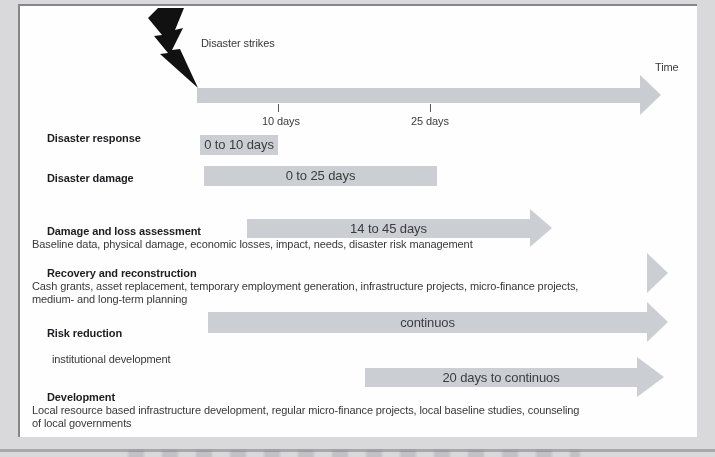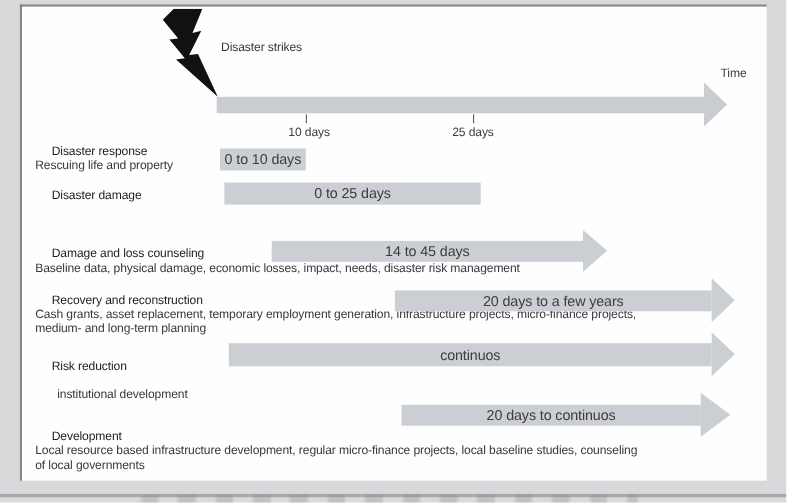--- a/index.html
+++ b/index.html
@@ -12,21 +12,21 @@
   }
   .panel{
     position:absolute;left:18px;top:4px;
     width:679px;height:433px;
     background:#fefefe;
     border-top:2px solid #85858b;
     border-left:2px solid #85858b;
     box-sizing:border-box;
   }
   .txt{position:absolute;color:#38383a;font-size:11px;line-height:13px;white-space:nowrap;letter-spacing:-0.1px;}
-  .bold{font-weight:normal;color:#1d1d1f;padding-left:15px;}
+  .bold{font-weight:bold;color:#1d1d1f;padding-left:15px;}
   .bar{
     position:absolute;height:20px;background:#cbcfd3;
     color:#3c3c3e;font-size:13px;text-align:center;line-height:20px;
     letter-spacing:-0.1px;
   }
   .arrow-head{position:absolute;width:0;height:0;}
   .tick{position:absolute;width:1px;height:8px;background:#57575b;}
   .tick-label{position:absolute;width:60px;text-align:center;color:#3c3c3e;font-size:11px;}
   .timeline-body{position:absolute;background:#c9cdd1;}
   .watermark{
@@ -53,35 +53,33 @@
 
   <div class="timeline-body" style="left:197px;top:88px;width:443px;height:15px;"></div>
   <div class="arrow-head" style="left:640px;top:75px;border-top:20px solid transparent;border-bottom:20px solid transparent;border-left:21px solid #c9cdd1;"></div>
 
   <div class="tick" style="left:278px;top:104px;"></div>
   <div class="tick-label txt" style="left:251px;top:115px;">10 days</div>
   <div class="tick" style="left:430px;top:104px;"></div>
   <div class="tick-label txt" style="left:400px;top:115px;">25 days</div>
 
   <div class="txt bold" style="left:32px;top:132px;">Disaster response</div>
-  <div class="txt" style="left:32px;top:145px;">Rescuing life and property</div>
   <div class="bar" style="left:200px;top:135px;width:78px;">0 to 10 days</div>
 
   <div class="txt bold" style="left:32px;top:172px;">Disaster damage</div>
   <div class="bar" style="left:204px;top:166px;width:233px;">0 to 25 days</div>
 
-  <div class="txt bold" style="left:32px;top:225px;">Damage and loss counseling</div>
+  <div class="txt bold" style="left:32px;top:225px;">Damage and loss assessment</div>
   <div class="txt" style="left:32px;top:238px;">Baseline data, physical damage, economic losses, impact, needs, disaster risk management</div>
   <div class="bar" style="left:247px;top:219px;width:283px;height:19px;line-height:19px;">14 to 45 days</div>
   <div class="arrow-head" style="left:530px;top:209px;border-top:19px solid transparent;border-bottom:19px solid transparent;border-left:22px solid #cbcfd3;"></div>
 
   <div class="txt bold" style="left:32px;top:267px;">Recovery and reconstruction</div>
   <div class="txt" style="left:32px;top:280px;">Cash grants, asset replacement, temporary employment generation, infrastructure projects, micro-finance projects,</div>
   <div class="txt" style="left:32px;top:293px;">medium- and long-term planning</div>
-  <div class="bar" style="left:359px;top:264px;width:288px;height:19px;line-height:19px;">20 days to a few years</div>
   <div class="arrow-head" style="left:647px;top:253px;border-top:20px solid transparent;border-bottom:20px solid transparent;border-left:21px solid #cbcfd3;"></div>
 
   <div class="txt bold" style="left:32px;top:327px;">Risk reduction</div>
   <div class="txt" style="left:32px;top:353px;padding-left:20px;">institutional development</div>
   <div class="bar" style="left:208px;top:312px;width:439px;height:21px;line-height:21px;">continuos</div>
   <div class="arrow-head" style="left:647px;top:302px;border-top:20px solid transparent;border-bottom:20px solid transparent;border-left:21px solid #cbcfd3;"></div>
 
   <div class="txt bold" style="left:32px;top:391px;">Development</div>
   <div class="txt" style="left:32px;top:404px;">Local resource based infrastructure development, regular micro-finance projects, local baseline studies, counseling</div>
   <div class="txt" style="left:32px;top:417px;">of local governments</div>

